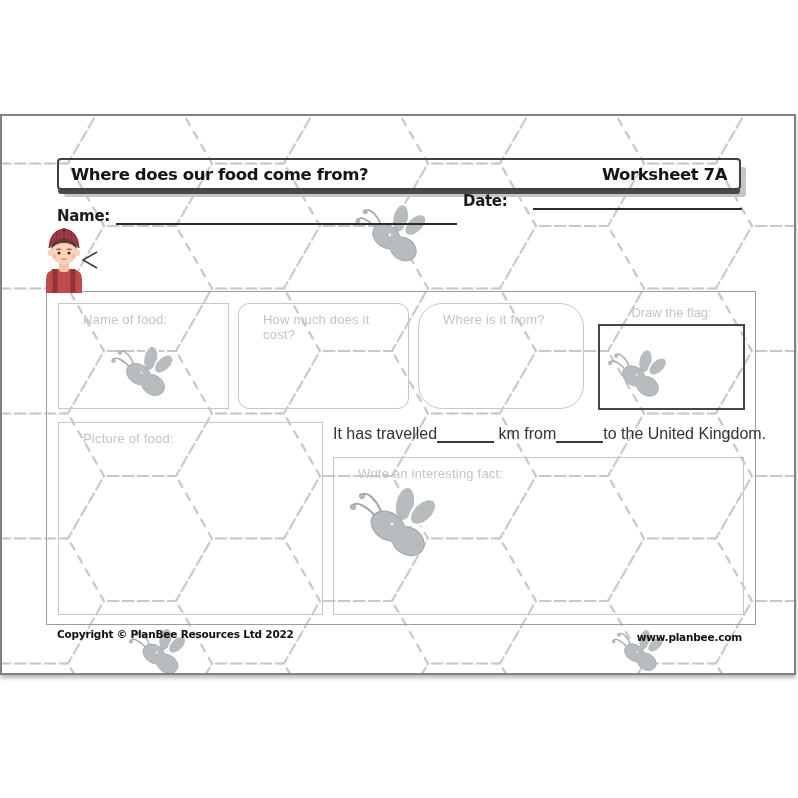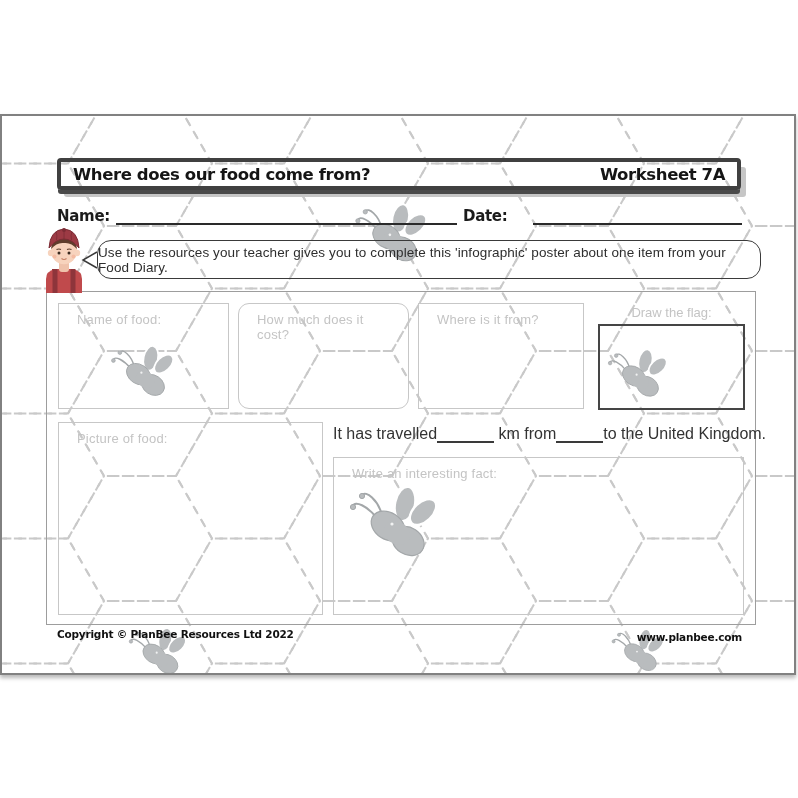--- a/index.html
+++ b/index.html
@@ -15,54 +15,54 @@
     overflow:hidden;
   }
   .sheet *{box-sizing:border-box;}
   #hexpattern{position:absolute;left:0;top:0;z-index:0;}
   .bee{position:absolute;z-index:1;}
   .bee svg{display:block;width:100%;height:100%;}
 
   
   .titlebar{
     position:absolute;left:55px;top:42px;width:684px;height:32px;z-index:3;
-    border:4px solid #404040;border-radius:4px;
+    border:2px solid #404040;border-radius:4px;
     box-shadow:0 5px 0 -1px #4a4a4a,6px 8px 0 -1px #c6c6c6;
     display:flex;align-items:center;justify-content:space-between;
     padding:0 12px;
     font-family:"DejaVu Sans",sans-serif;font-weight:700;
     letter-spacing:-.4px;color:#151515;font-size:16.5px;
   }
   
   .iditem{position:absolute;z-index:3;display:flex;align-items:flex-end;
     font-family:"DejaVu Sans",sans-serif;font-weight:700;font-size:15px;
     letter-spacing:-.3px;color:#1b1b1b;}
   .iditem .writeline{flex:1;border-bottom:2px solid #2a2a2a;height:16px;margin-left:6px;}
   #namefield{left:55px;top:91px;width:400px;text-align:center;}
-  #datefield{left:461px;top:91px;width:279px;gap:20px;}
+  #datefield{left:461px;top:76px;width:279px;gap:20px;}
 
   
   .avatar{position:absolute;left:36px;top:111px;width:52px;height:66px;z-index:3;}
   .bubble{
     position:absolute;left:95px;top:124px;width:664px;height:39px;z-index:2;
     border:1.5px solid #3a3a3a;border-radius:14px;
     display:flex;align-items:center;justify-content:center;
     font-size:13.5px;color:#2e2e2e;letter-spacing:.1px;
   }
   .bubble span{position:relative;z-index:4;}
   .bubble-tail{position:absolute;left:79px;top:134px;width:17px;height:20px;z-index:3;}
 
   
   .mainframe{position:absolute;left:44px;top:175px;width:710px;height:334px;
     border:1.5px solid #9d9d9d;z-index:2;}
   .wbox{position:absolute;border:1.5px solid #c7c7c7;z-index:2;
-    font-size:13px;color:#c4c4c4;letter-spacing:.2px;padding:8px 18px;}
+    font-size:13px;color:#c4c4c4;letter-spacing:.2px;padding:8px 24px;}
   #box-name  {left:56px; top:187px;width:171px;height:106px;}
   #box-cost  {left:236px;top:187px;width:171px;height:106px;border-radius:11px;}
-  #box-origin{left:416px;top:187px;width:166px;height:106px;}
+  #box-origin{left:416px;top:187px;width:166px;height:106px;border-radius:24px;}
   #box-picture{left:56px;top:306px;width:265px;height:193px;}
   #box-fact  {left:331px;top:341px;width:411px;height:158px;}
   .flaglabel{position:absolute;left:596px;top:189px;width:147px;z-index:2;
     text-align:center;font-size:13px;color:#c4c4c4;}
   #box-flag{left:596px;top:208px;width:147px;height:86px;
     border:2px solid #454545;padding:0;z-index:2;}
 
   
   .sentence{position:absolute;left:331px;top:309px;z-index:3;
     display:flex;align-items:flex-end;white-space:pre;
@@ -281,23 +281,20 @@
       <path d="M26,2 L26,12 M18,4.5 Q19.5,8.5 18.5,13 M34,4.5 Q32.5,8.5 33.5,13" stroke="#7c2c35" stroke-width="0.8" fill="none"></path>
       <circle cx="21" cy="26" r="1.5" fill="#3a2a20"></circle>
       <circle cx="31" cy="26" r="1.5" fill="#3a2a20"></circle>
       <path d="M18.5,22.5 Q21,21.5 23,22.5 M29,22.5 Q31,21.5 33.5,22.5" stroke="#5f3d2c" stroke-width="1.1" fill="none"></path>
       <path d="M23.5,31.5 Q26,33.5 28.5,31.5" stroke="#c27d62" stroke-width="1.2" fill="none"></path>
       <circle cx="16.5" cy="29.5" r="2" fill="#f3b49b" opacity="0.75"></circle>
       <circle cx="35.5" cy="29.5" r="2" fill="#f3b49b" opacity="0.75"></circle>
     </svg>
   </div>
 
-  <div class="bubble">
-    <span>Use the resources your teacher gives you to complete this 'infographic' poster about one item from your Food Diary.</span>
-  </div>
   <svg class="bubble-tail" viewBox="0 0 17 20">
     <path d="M16,2 L2,10 L16,18" fill="#ffffff" stroke="#3a3a3a" stroke-width="1.5"></path>
   </svg>
 
   <div class="mainframe"></div>
 
   <div class="wbox" id="box-name">
     <span>Name of food:</span>
   </div>
   <div class="wbox" id="box-cost">

